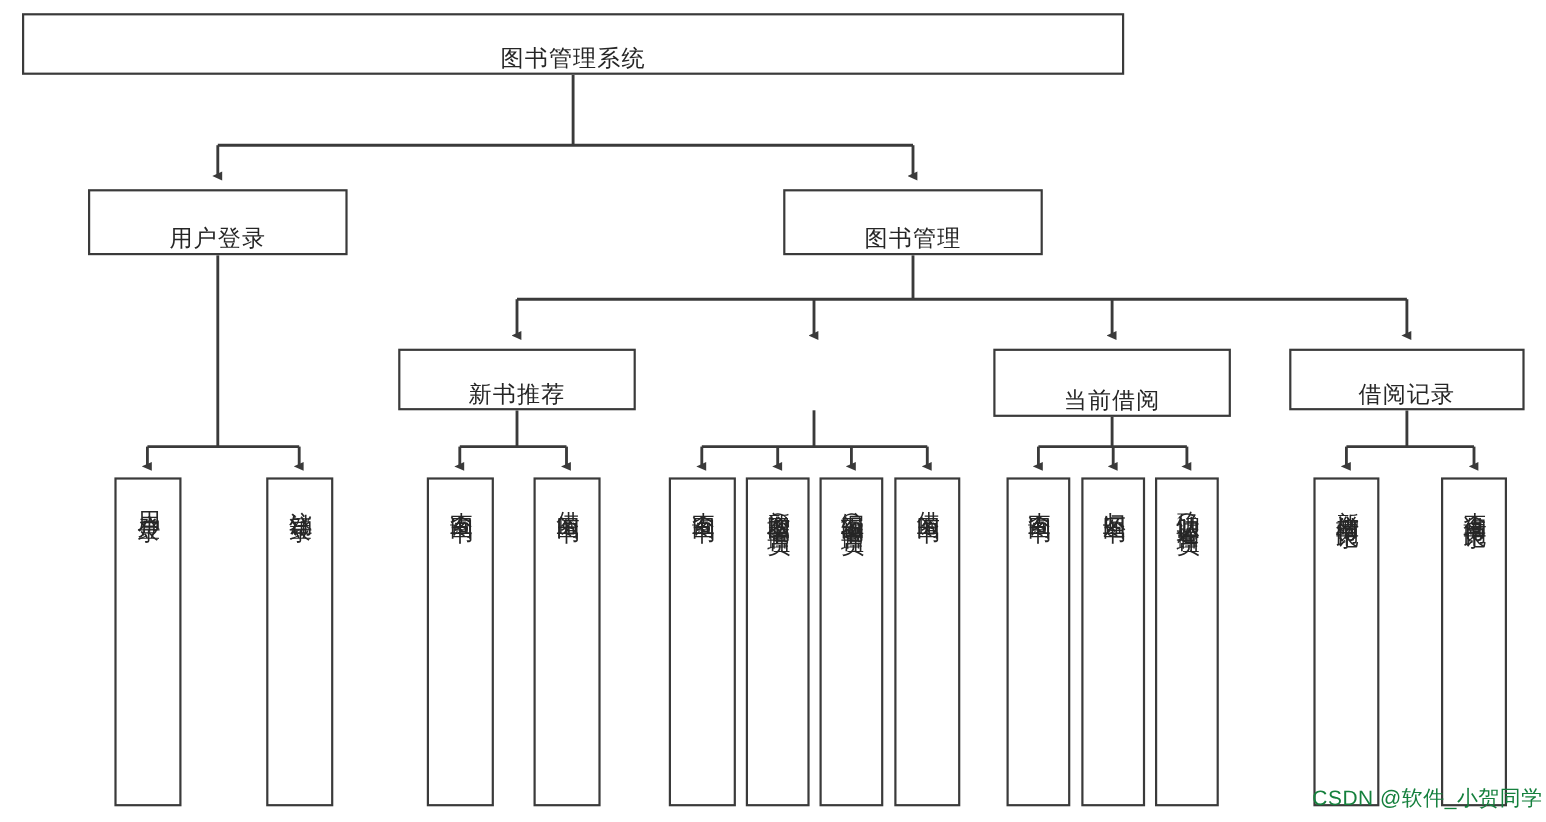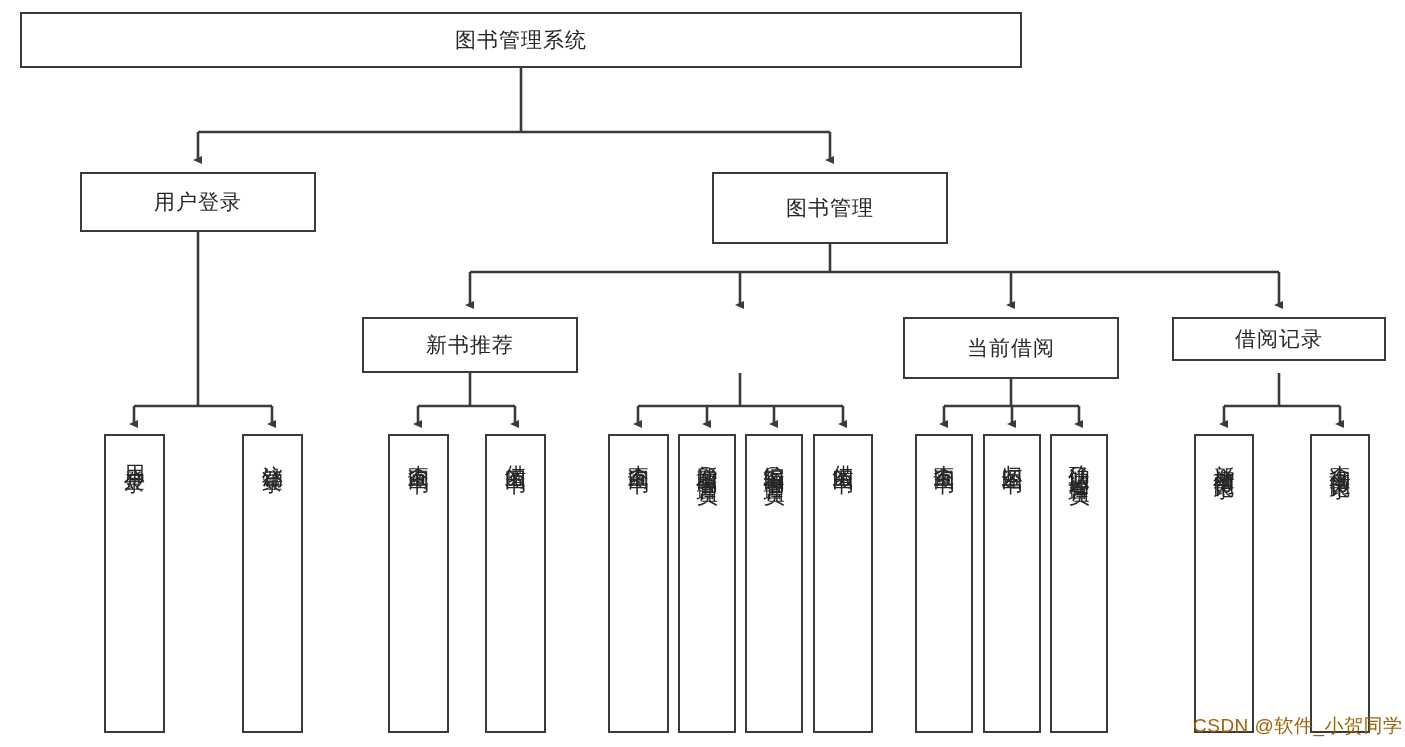--- a/index.html
+++ b/index.html
@@ -19,21 +19,21 @@
     left:0;top:0;
     width:1405px;height:747px;
     pointer-events:none;
   }
   .node{
     position:absolute;
     box-sizing:border-box;
     background:#ffffff;
     border:2px solid #3a3a3a;
     display:flex;
-    align-items:center;
+    align-items:flex-end;
     justify-content:center;
     z-index:2;
   }
   .node .label{
     font-size:21px;
     line-height:1.15;
     letter-spacing:1px;
     color:#262626;
     white-space:nowrap;
   }
@@ -48,21 +48,21 @@
     letter-spacing:3px;
     line-height:1.05;
     white-space:normal;
     max-height:100%;
   }
   #watermark{
     position:absolute;
     left:1193px;
     top:713px;
     font-size:19px;
-    color:#a16207;
+    color:#15803d;
     letter-spacing:0.5px;
     z-index:5;
     white-space:nowrap;
   }
 </style>
 </head>
 <body>
 
 <div id="canvas">
 
@@ -116,31 +116,31 @@
     </g>
   </svg>
 
   <div class="node" style="left:20px;top:12px;width:1002px;height:56px;">
     <span class="label">图书管理系统</span>
   </div>
 
   <div class="node" style="left:80px;top:172px;width:236px;height:60px;">
     <span class="label">用户登录</span>
   </div>
-  <div class="node" style="left:712px;top:172px;width:236px;height:72px;">
+  <div class="node" style="left:712px;top:172px;width:236px;height:60px;">
     <span class="label">图书管理</span>
   </div>
 
   <div class="node" style="left:362px;top:317px;width:216px;height:56px;">
     <span class="label">新书推荐</span>
   </div>
   <div class="node" style="left:903px;top:317px;width:216px;height:62px;">
     <span class="label">当前借阅</span>
   </div>
-  <div class="node" style="left:1172px;top:317px;width:214px;height:44px;">
+  <div class="node" style="left:1172px;top:317px;width:214px;height:56px;">
     <span class="label">借阅记录</span>
   </div>
 
   <div class="node vertical" style="left:104px;top:434px;width:61px;height:299px;">
     <span class="label">用户登录</span>
   </div>
   <div class="node vertical" style="left:242px;top:434px;width:61px;height:299px;">
     <span class="label">注销登录</span>
   </div>
   <div class="node vertical" style="left:388px;top:434px;width:61px;height:299px;">

